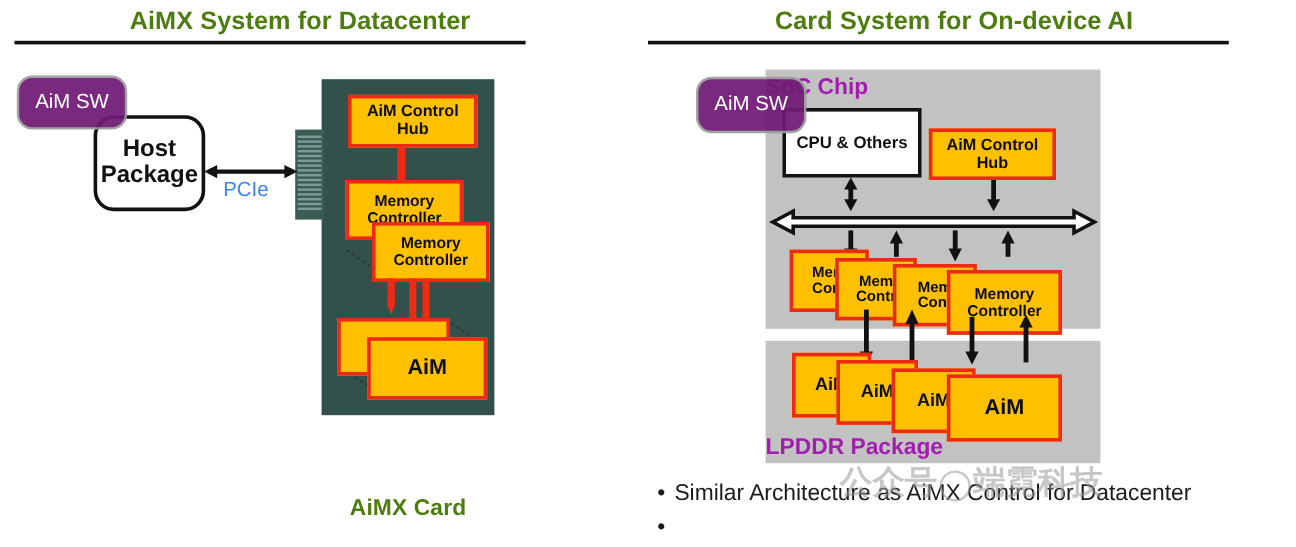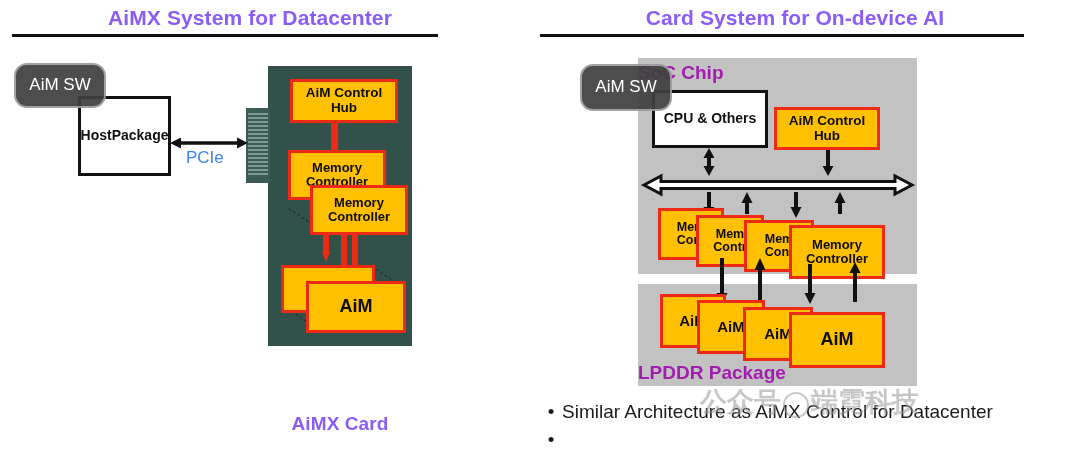--- a/index.html
+++ b/index.html
@@ -6,40 +6,40 @@
   body{
     width:1080px;height:456px;position:relative;overflow:hidden;
     background:#ffffff;
     font-family:"Liberation Sans","DejaVu Sans",sans-serif;
     color:#161616;
   }
   .abs{position:absolute;}
 
   
   .panel-title{
-    font-weight:bold;font-size:21px;color:#8b5cf6;
+    font-weight:bold;font-size:21px;color:#4d7c0f;
     text-align:center;white-space:nowrap;letter-spacing:.1px;
   }
   .title-rule{background:#111111;height:3px;}
 
   
   .box{
     box-sizing:border-box;display:flex;align-items:center;
     justify-content:center;text-align:center;line-height:1.08;
   }
   .amber{
     background:#FFC000;border:3px solid #ED2A16;
     color:#0d0d0d;font-weight:bold;
   }
   .white-box{
     background:#ffffff;border:3px solid #121212;
     color:#121212;font-weight:bold;
   }
   .aimsw{
-    background:#404040;border:2px solid #9b9b9b;border-radius:13px;
+    background:#701a75;border:2px solid #9b9b9b;border-radius:13px;
     color:#ffffff;font-weight:normal;opacity:.93;
   }
   .card-green{background:#32514A;}
   .soc-gray{background:#C2C2C2;}
   .soc-label{
     font-weight:bold;color:#a21caf;text-align:left;white-space:nowrap;
   }
   .red-line{background:#ED2A16;}
   .dash{border-top:1px dashed #2b2b2b;transform-origin:0 0;}
 
@@ -130,22 +130,22 @@
 
   <div class="abs dash" style="left:285px;top:266px;width:32px;transform:rotate(34deg);"></div>
   <div class="abs dash" style="left:372px;top:266px;width:34px;transform:rotate(34deg);"></div>
   <div class="abs dash" style="left:283px;top:305px;width:34px;transform:rotate(34deg);"></div>
 
   <div class="abs box amber" style="left:281px;top:265px;width:94px;height:48px;font-size:16px;"></div>
   <div class="abs box amber" style="left:306px;top:281px;width:100px;height:52px;font-size:18px;">
     <span>AiM</span>
   </div>
 
-  <div class="abs box white-box" style="left:78px;top:96px;width:93px;height:80px;font-size:14px;
-              flex-direction:row;">
+  <div class="abs box white-box" style="left:78px;top:96px;width:93px;height:80px;font-size:20px;
+              flex-direction:column;border-radius:17px;">
     <span>Host</span>
     <span>Package</span>
   </div>
 
   <div class="abs box aimsw" style="left:14px;top:63px;width:92px;height:45px;font-size:17px;">
     <span>AiM SW</span>
   </div>
 
   <svg class="arrow" style="left:170px;top:136px;width:78px;height:14px;">
     <line x1="9" y1="7" x2="69" y2="7" stroke="#111111" stroke-width="3.4"></line>

